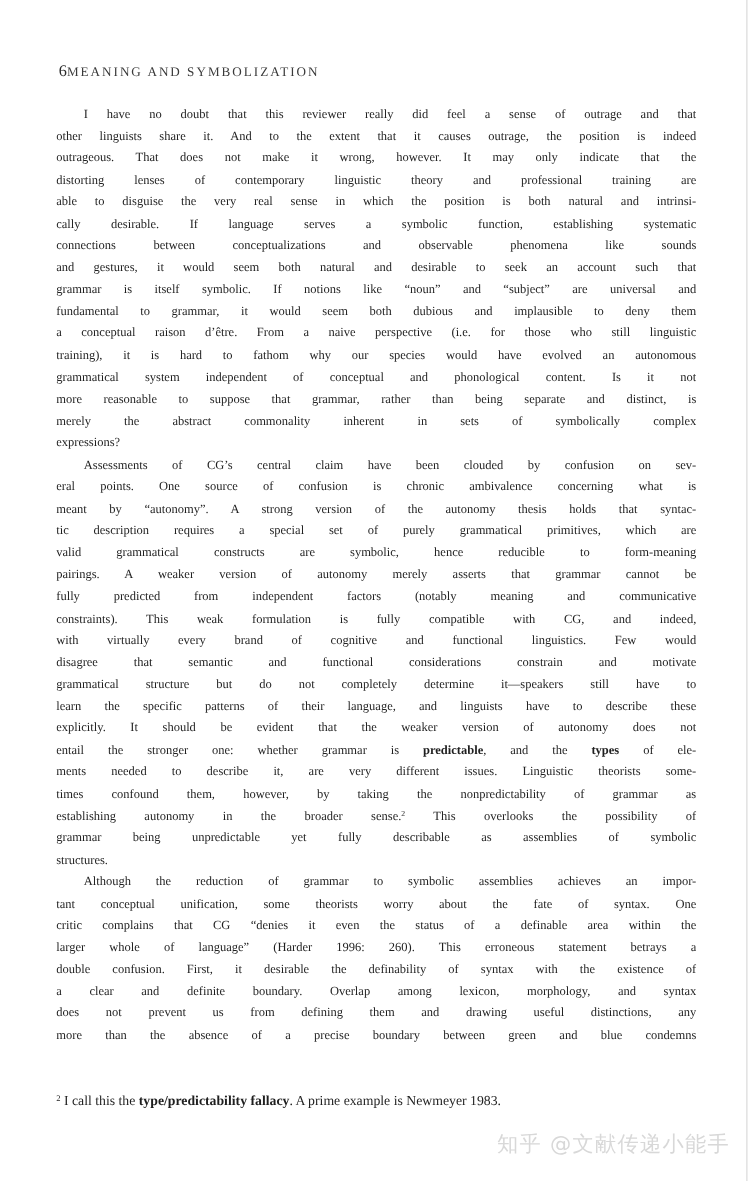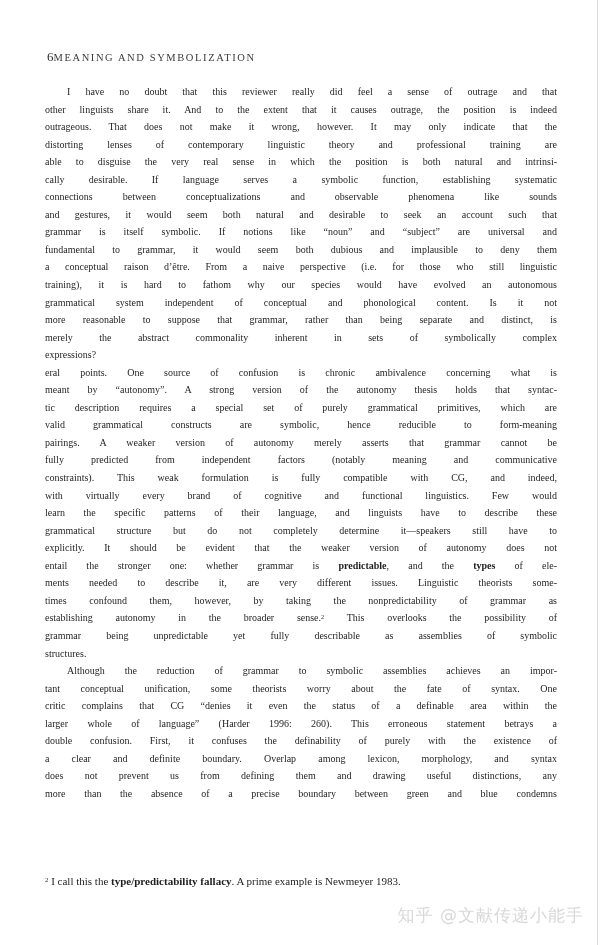--- a/index.html
+++ b/index.html
@@ -97,42 +97,44 @@
       <div class="line">connections between conceptualizations and observable phenomena like sounds</div>
       <div class="line">and gestures, it would seem both natural and desirable to seek an account such that</div>
       <div class="line">grammar is itself symbolic. If notions like “noun” and “subject” are universal and</div>
       <div class="line">fundamental to grammar, it would seem both dubious and implausible to deny them</div>
       <div class="line">a conceptual raison d’être. From a naive perspective (i.e. for those who still linguistic</div>
       <div class="line">training), it is hard to fathom why our species would have evolved an autonomous</div>
       <div class="line">grammatical system independent of conceptual and phonological content. Is it not</div>
       <div class="line">more reasonable to suppose that grammar, rather than being separate and distinct, is</div>
       <div class="line">merely the abstract commonality inherent in sets of symbolically complex</div>
       <div class="line para-end">expressions?</div>
+      <div class="line indent">Assessments of CG’s central claim have been clouded by confusion on sev-</div>
       <div class="line">eral points. One source of confusion is chronic ambivalence concerning what is</div>
       <div class="line">meant by “autonomy”. A strong version of the autonomy thesis holds that syntac-</div>
       <div class="line">tic description requires a special set of purely grammatical primitives, which are</div>
       <div class="line">valid grammatical constructs are symbolic, hence reducible to form-meaning</div>
       <div class="line">pairings. A weaker version of autonomy merely asserts that grammar cannot be</div>
       <div class="line">fully predicted from independent factors (notably meaning and communicative</div>
       <div class="line">constraints). This weak formulation is fully compatible with CG, and indeed,</div>
       <div class="line">with virtually every brand of cognitive and functional linguistics. Few would</div>
+      <div class="line">disagree that semantic and functional considerations constrain and motivate</div>
+      <div class="line">grammatical structure but do not completely determine it—speakers still have to</div>
       <div class="line">learn the specific patterns of their language, and linguists have to describe these</div>
-      <div class="line">grammatical structure but do not completely determine it—speakers still have to</div>
       <div class="line">explicitly. It should be evident that the weaker version of autonomy does not</div>
       <div class="line">entail the stronger one: whether grammar is <b>predictable</b>, and the <b>types</b> of ele-</div>
       <div class="line">ments needed to describe it, are very different issues. Linguistic theorists some-</div>
       <div class="line">times confound them, however, by taking the nonpredictability of grammar as</div>
       <div class="line">establishing autonomy in the broader sense.<sup>2</sup> This overlooks the possibility of</div>
       <div class="line">grammar being unpredictable yet fully describable as assemblies of symbolic</div>
       <div class="line para-end">structures.</div>
       <div class="line indent">Although the reduction of grammar to symbolic assemblies achieves an impor-</div>
       <div class="line">tant conceptual unification, some theorists worry about the fate of syntax. One</div>
       <div class="line">critic complains that CG “denies it even the status of a definable area within the</div>
       <div class="line">larger whole of language” (Harder 1996: 260). This erroneous statement betrays a</div>
-      <div class="line">double confusion. First, it confuses the definability of purely with the existence of</div>
+      <div class="line">double confusion. First, it desirable the definability of syntax with the existence of</div>
       <div class="line">a clear and definite boundary. Overlap among lexicon, morphology, and syntax</div>
       <div class="line">does not prevent us from defining them and drawing useful distinctions, any</div>
       <div class="line">more than the absence of a precise boundary between green and blue condemns</div>
     </div>
 
   <div class="footnote"><sup>2</sup> I call this the <b>type/predictability fallacy</b>. A prime example is Newmeyer 1983.</div>
 
   <div class="watermark" style="color: rgb(216, 216, 216);">知乎 @文献传递小能手</div>
 
 </div>

